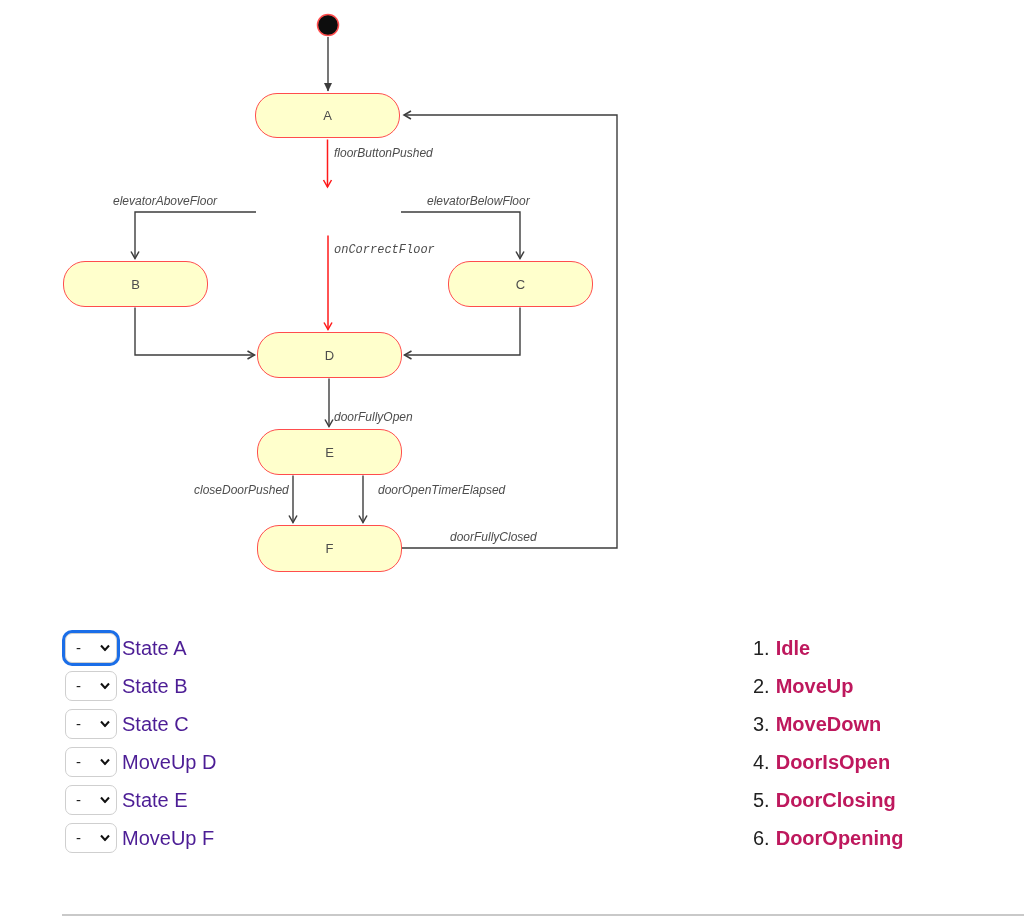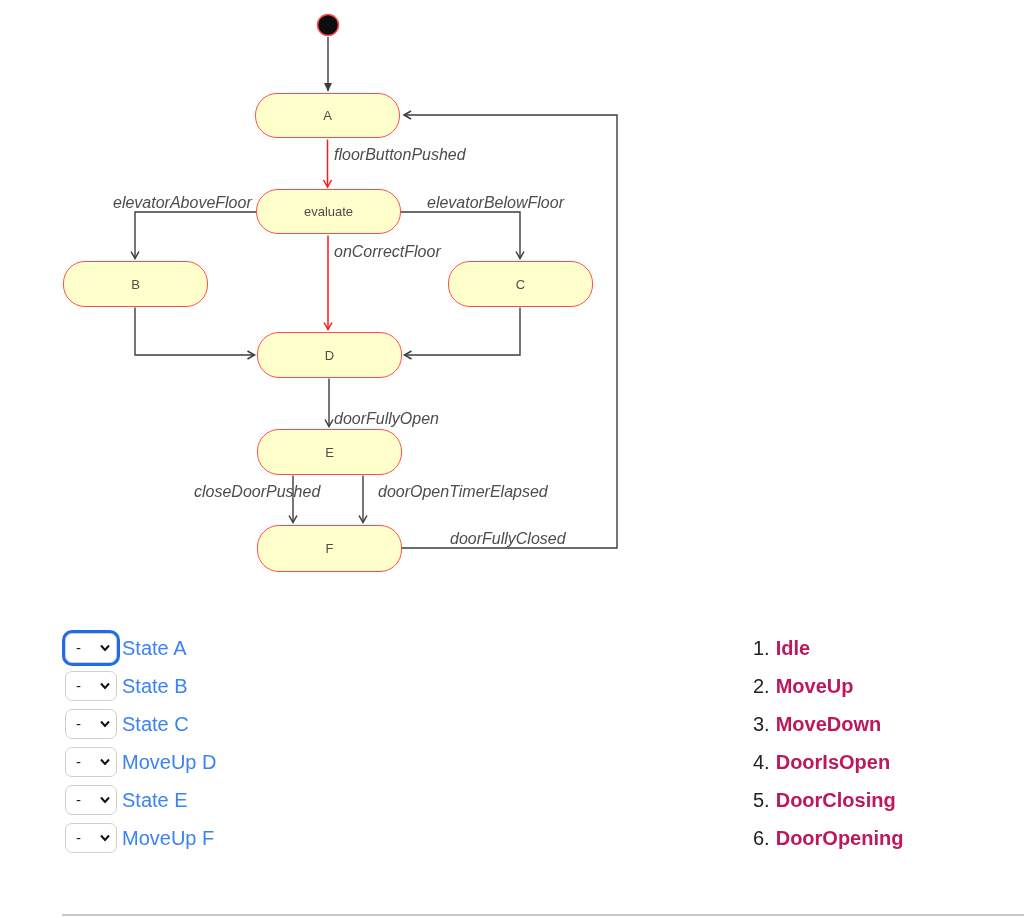--- a/index.html
+++ b/index.html
@@ -10,36 +10,36 @@
   svg.edges { position:absolute; left:0; top:0; }
 
   .state {
     position:absolute; width:145px; height:45px;
     background:#ffffcc; border:1.5px solid #ff4d4d; border-radius:22px;
     display:flex; align-items:center; justify-content:center;
     font-size:13px; color:#4d4d4d;
   }
 
   .elabel {
-    position:absolute; font-style:italic; font-size:16px; color:#4d4d4d;
+    position:absolute; font-style:italic; font-size:12px; color:#4d4d4d;
     white-space:nowrap; background:transparent;
   }
 
   .quiz-left { position:absolute; left:65px; top:633px; display:flex; flex-direction:column; gap:8px; }
   .quiz-row { display:flex; align-items:center; height:30px; gap:5px; }
   .sel-wrap { position:relative; width:52px; height:30px; }
   .sel-wrap select {
     width:100%; height:100%; appearance:none; -webkit-appearance:none;
     border:1px solid #cfcfcf; border-radius:7px; background:#fff;
     font-family:"Liberation Sans", sans-serif; font-size:15px; color:#222;
     padding:0 0 2px 10px; outline:none;
   }
   .sel-wrap.focused select { box-shadow:0 0 0 3px #1b6ee8; }
   .sel-wrap .chev { position:absolute; right:7px; top:50%; transform:translateY(-50%); pointer-events:none; }
-  .quiz-row .row-label { font-size:20px; color:#3b82f6; }
+  .quiz-row .row-label { font-size:20px; color:#4c1d95; }
 
   .quiz-right { position:absolute; left:753px; top:633px; display:flex; flex-direction:column; gap:8px; }
   .opt-row { display:flex; align-items:center; height:30px; font-size:20px; }
   .opt-num { color:#222; margin-right:6px; font-weight:400; }
   .opt-name { color:#be185d; font-weight:700; }
 
   .divider { position:absolute; left:62px; top:914px; width:962px; height:2px; background:#c9c9c9; }
 </style>
 </head>
 <body>
@@ -70,43 +70,40 @@
     <path d="M135,307.5 L135,355 L254.5,355" stroke="#3d3d3d" stroke-width="1.4" fill="none" marker-end="url(#chev)"></path>
     <path d="M520,307.5 L520,355 L404.5,355" stroke="#3d3d3d" stroke-width="1.4" fill="none" marker-end="url(#chev)"></path>
     <path d="M329,378.5 L329,426.5" stroke="#3d3d3d" stroke-width="1.4" fill="none" marker-end="url(#chev)"></path>
     <path d="M293,475.5 L293,522.5" stroke="#3d3d3d" stroke-width="1.4" fill="none" marker-end="url(#chev)"></path>
     <path d="M363,475.5 L363,522.5" stroke="#3d3d3d" stroke-width="1.4" fill="none" marker-end="url(#chev)"></path>
   </svg>
 
   <div class="state" style="left:255px; top:93px;">
       <span>A</span>
     </div>
-  <div class="state" style="left:256px; top:189px;">
-      <span>evaluate</span>
-    </div>
   <div class="state" style="left:63px;  top:261px; height:46px;">
       <span>B</span>
     </div>
   <div class="state" style="left:448px; top:261px; height:46px;">
       <span>C</span>
     </div>
   <div class="state" style="left:257px; top:332px; height:46px;">
       <span>D</span>
     </div>
   <div class="state" style="left:257px; top:429px; height:46px;">
       <span>E</span>
     </div>
   <div class="state" style="left:257px; top:525px; height:47px;">
       <span>F</span>
     </div>
 
   <div class="elabel" style="left:334px; top:146px;">floorButtonPushed</div>
   <div class="elabel" style="left:113px; top:194px;">elevatorAboveFloor</div>
   <div class="elabel" style="left:427px; top:194px;">elevatorBelowFloor</div>
-  <div class="elabel" style="left:334px; top:243px;">onCorrectFloor</div>
+  <div class="elabel" style="left:334px; top:243px;font-family:Liberation Mono, monospace;">onCorrectFloor</div>
   <div class="elabel" style="left:334px; top:410px;">doorFullyOpen</div>
   <div class="elabel" style="left:194px; top:483px;">closeDoorPushed</div>
   <div class="elabel" style="left:378px; top:483px;">doorOpenTimerElapsed</div>
   <div class="elabel" style="left:450px; top:530px;">doorFullyClosed</div>
 
   <div class="quiz-left">
     <div class="quiz-row">
       <span class="sel-wrap focused">
         <select><option>-</option></select>
         <svg class="chev" width="10" height="7" viewBox="0 0 10 7">

